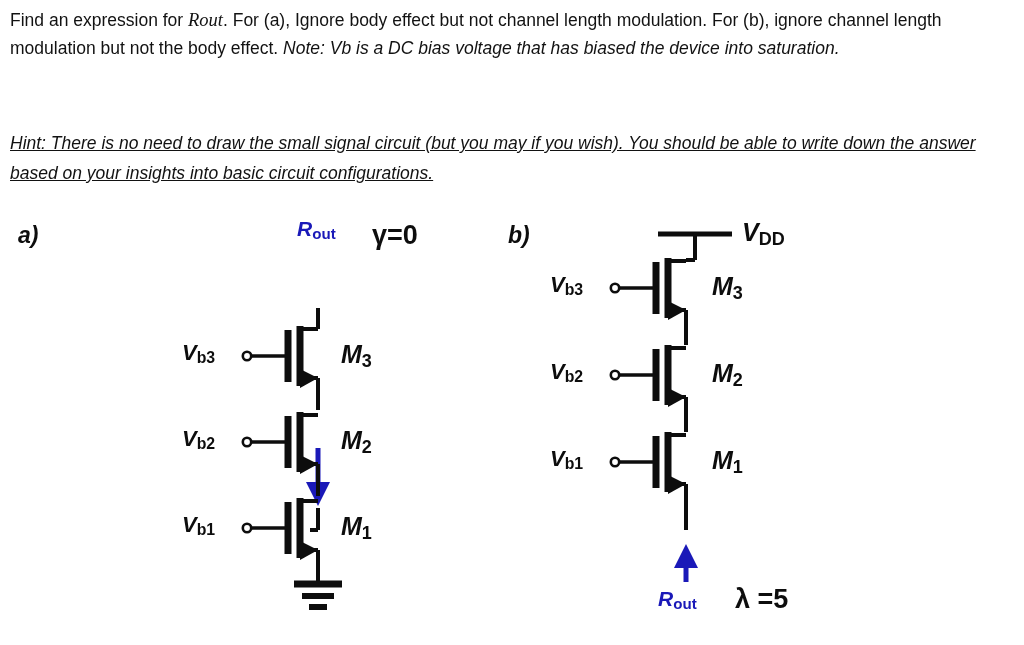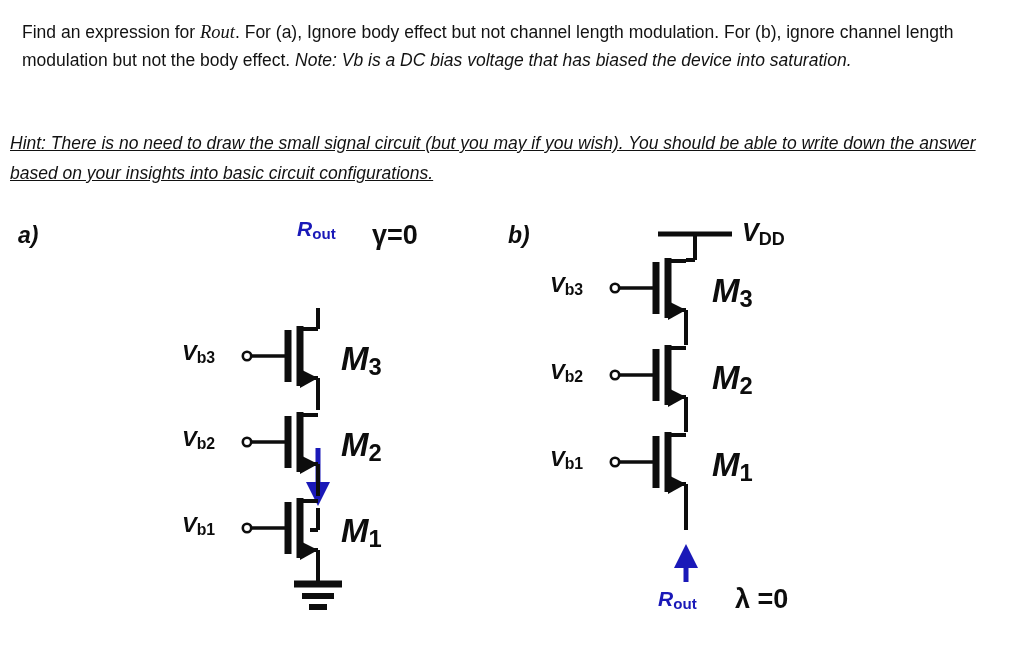--- a/index.html
+++ b/index.html
@@ -19,21 +19,21 @@
   
   #problem-text {
     position: absolute;
     left: 10px;
     top: 6px;
     width: 1000px;
     font-size: 17.5px;
     line-height: 28px;
     color: #121212;
   }
-  #problem-text .para { margin: 12px; }
+  #problem-text .para { margin: 0; }
   .it { font-style: italic; }
   .serif-it {
     font-family: "Liberation Serif", serif;
     font-style: italic;
     font-size: 18.5px;
   }
   #hint-block {
     position: absolute;
     left: 10px;
     top: 128px;
@@ -75,21 +75,21 @@
   .lbl .sub {
     font-size: 0.72em;
     vertical-align: baseline;
     position: relative;
     top: 0.22em;
     font-weight: bold;
   }
   .lbl-part { font-style: italic; font-size: 23px; }
   .lbl-bias { font-size: 22px; font-style: italic; }
   .lbl-bias .sub { font-style: normal; }
-  .lbl-dev  { font-size: 33px; font-style: italic; }
+  .lbl-dev  { font-size: 25px; font-style: italic; }
   .lbl-dev .sub { font-style: normal; }
   .lbl-vdd  { font-size: 25px; font-style: italic; }
   .lbl-vdd .sub { font-style: normal; margin-top: 32px; }
   .lbl-rout {
     font-size: 21px;
     font-style: italic;
     color: #1a19b8;
   }
   .lbl-rout .sub { font-style: normal; }
   .lbl-param { font-size: 27px; font-weight: bold; color: #0d0d0d; }
@@ -231,16 +231,16 @@
     <div class="lbl lbl-dev" style="left:222px; top:74px;"><span>M</span><span class="sub">3</span></div>
 
     <div class="lbl lbl-bias" style="left:60px; top:161px;"><span>V</span><span class="sub">b2</span></div>
     <div class="lbl lbl-dev" style="left:222px; top:161px;"><span>M</span><span class="sub">2</span></div>
 
     <div class="lbl lbl-bias" style="left:60px; top:248px;"><span>V</span><span class="sub">b1</span></div>
     <div class="lbl lbl-dev" style="left:222px; top:248px;"><span>M</span><span class="sub">1</span></div>
 
     <div class="lbl lbl-rout" style="left:168px; top:388px;"><span>R</span><span class="sub">out</span></div>
 
-    <div class="lbl lbl-param" style="left:245px; top:386px;">λ =0</div>
+    <div class="lbl lbl-param" style="left:245px; top:386px;">λ =5</div>
   </div>
 
 </div>
 
 </body></html>

